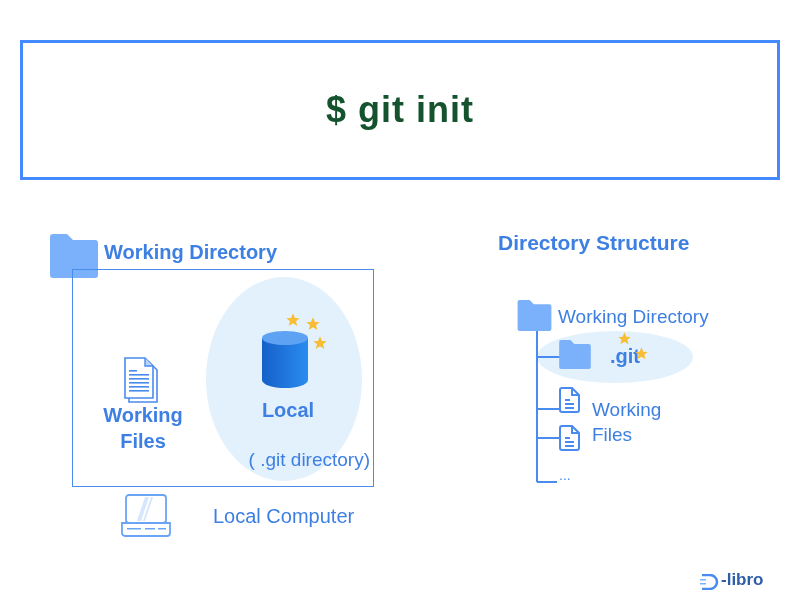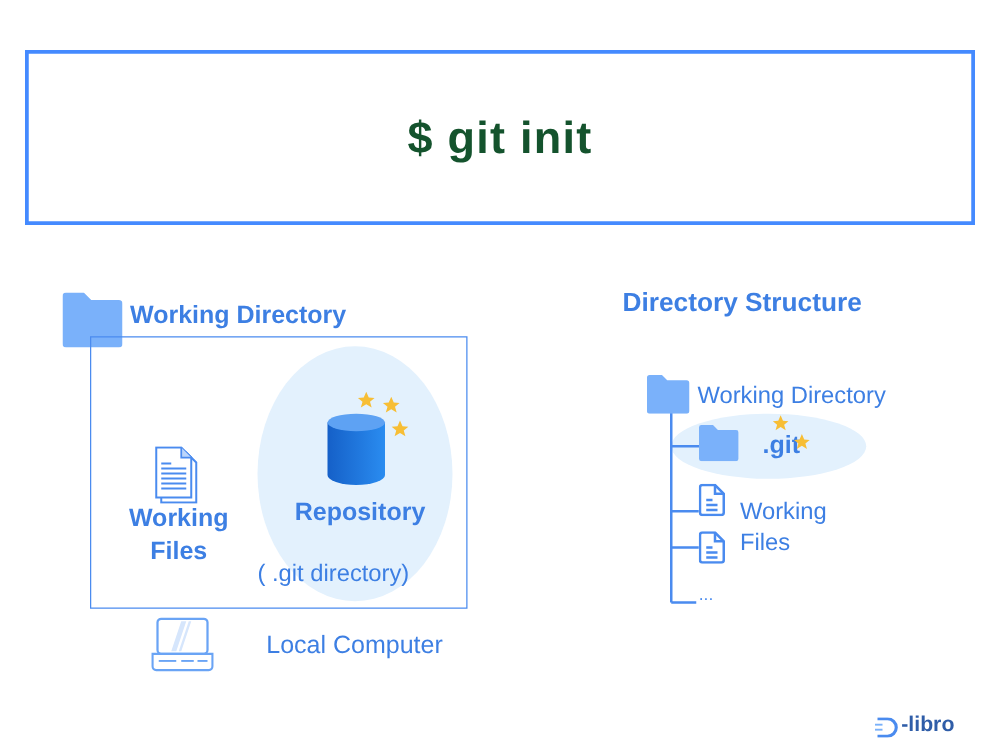--- a/index.html
+++ b/index.html
@@ -33,21 +33,21 @@
     }
     .wf-label {
       left: 96px; top: 402px; width: 94px; text-align: center;
       font-size: 20px; font-weight: bold; line-height: 26px; color: #3D7FE3;
     }
     .repo-label {
       left: 206px; top: 398px; width: 164px; text-align: center;
       font-size: 20px; font-weight: bold; line-height: 25px; color: #3D7FE3;
     }
     .repo-sub {
-      left: 206px; top: 449px; width: 164px; text-align: left;
+      left: 206px; top: 449px; width: 164px; text-align: right;
       font-size: 19px; color: #3D7FE3;
     }
     .lc-label {
       left: 176px; top: 505px; font-size: 20px; color: #3D7FE3; margin-left: 37px;
     }
     .ds-title {
       left: 498px; top: 231px; font-size: 21px; font-weight: bold; color: #3D7FE3;
     }
     .tree-line-v {
       left: 536px; top: 326px; width: 1.5px; height: 156px; background: #4A8BEF;
@@ -122,21 +122,21 @@
   <svg width="16" height="16" viewBox="0 0 24 24">
       <path d="M12 2 L15 9 L22 9.5 L16.5 14 L18.5 21 L12 17 L5.5 21 L7.5 14 L2 9.5 L9 9 Z" fill="#F7BE35"></path>
     </svg>
 </div>
 <div class="abs icon" style="left:312px;top:335px;">
   <svg width="16" height="16" viewBox="0 0 24 24">
       <path d="M12 2 L15 9 L22 9.5 L16.5 14 L18.5 21 L12 17 L5.5 21 L7.5 14 L2 9.5 L9 9 Z" fill="#F7BE35"></path>
     </svg>
 </div>
 <div class="abs repo-label">
-  <div>Repository</div>
+  <div>Local</div>
 </div>
 <div class="abs repo-sub">( .git directory)</div>
 
 <div class="abs icon" style="left:121px;top:493px;">
   <svg width="50" height="46" viewBox="0 0 50 46">
     <rect x="5" y="2" width="40" height="28" rx="3" fill="#ffffff" stroke="#6AA4F5" stroke-width="1.8"></rect>
     <path d="M16 28 L24 4 H28 L20 28 Z" fill="#D6E6FC"></path>
     <path d="M22 28 L30 4 H32 L24 28 Z" fill="#D6E6FC"></path>
     <path d="M1 30 H49 V40 a3 3 0 0 1 -3 3 H4 a3 3 0 0 1 -3 -3 Z" fill="#ffffff" stroke="#6AA4F5" stroke-width="1.8"></path>
     <rect x="6" y="35" width="14" height="1.5" fill="#6AA4F5"></rect>

